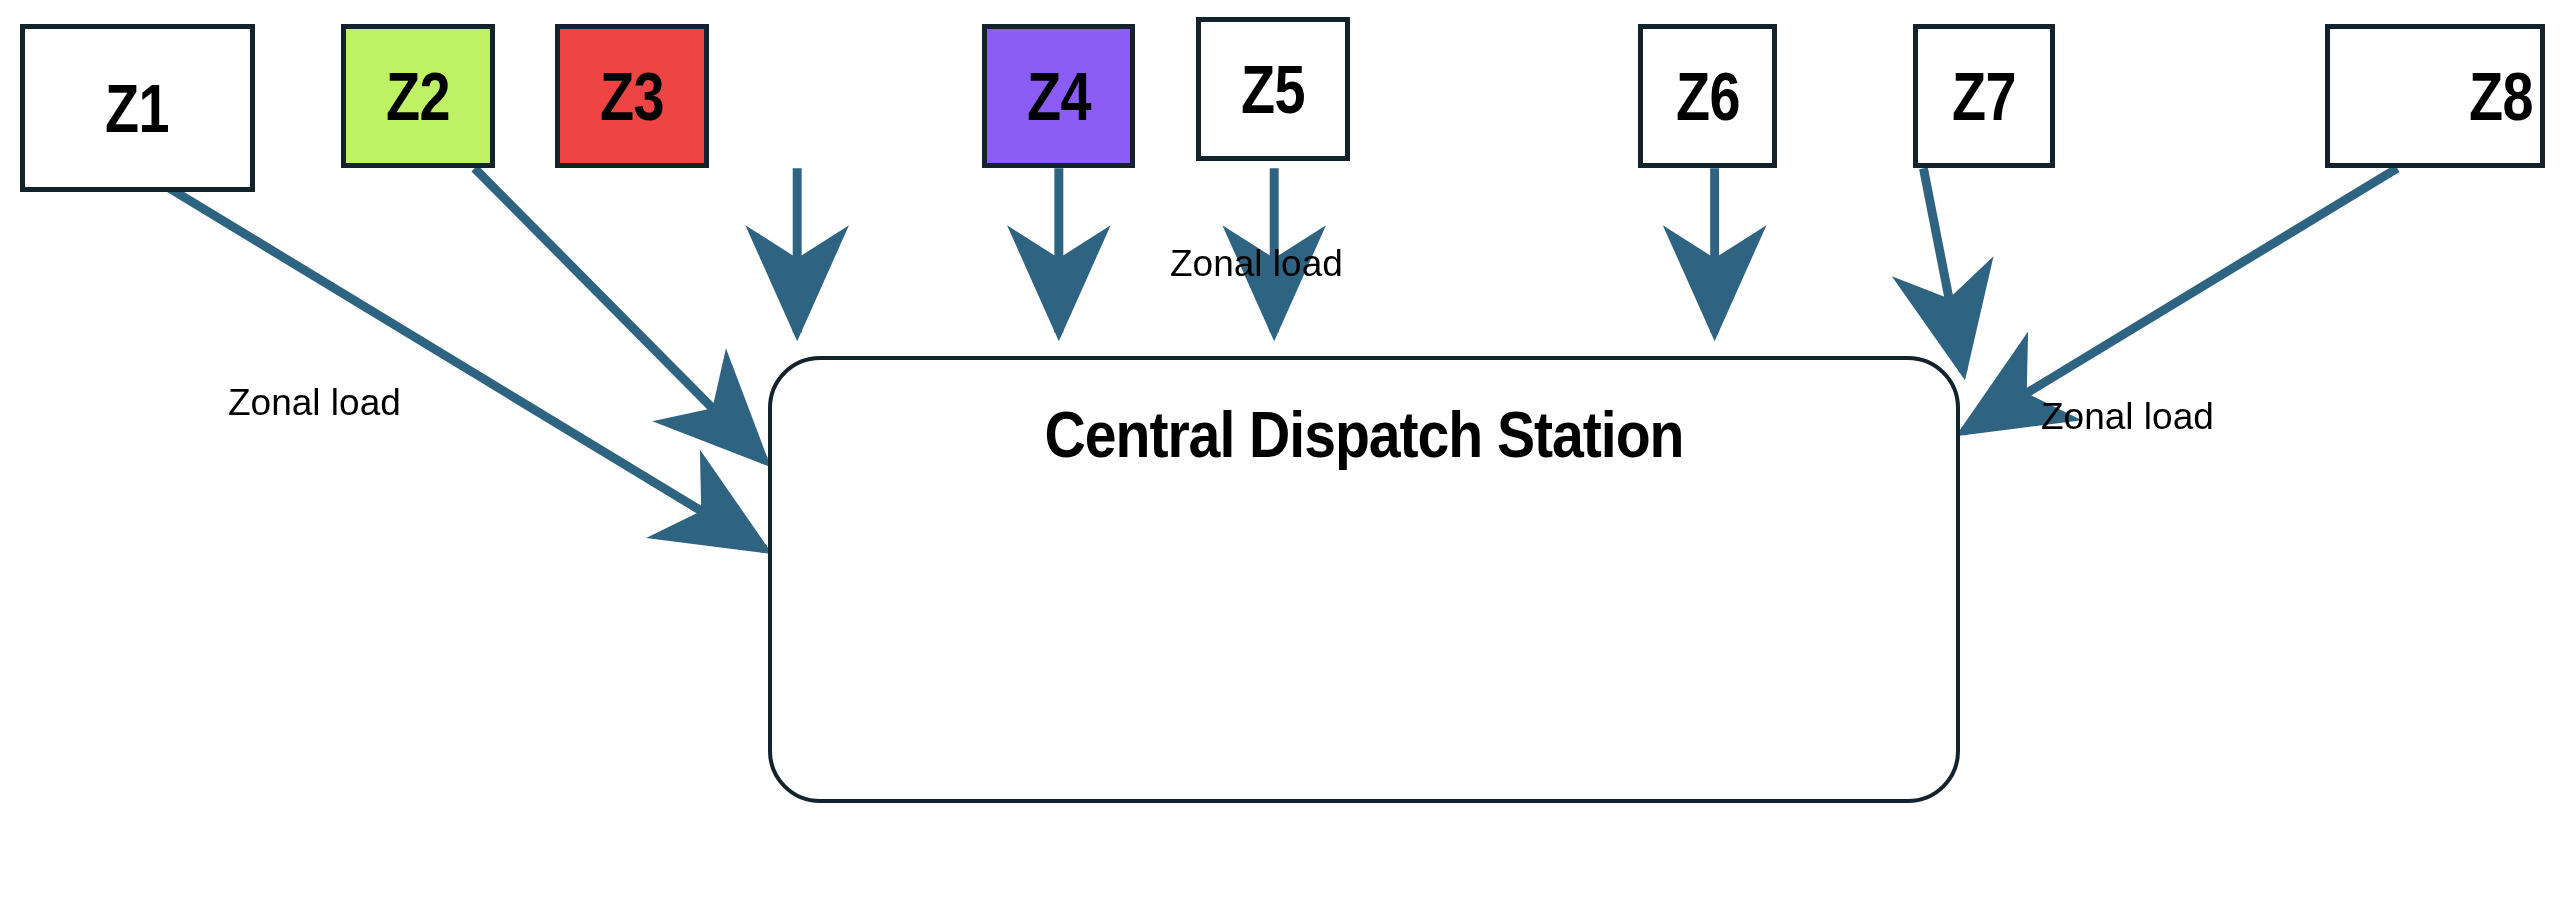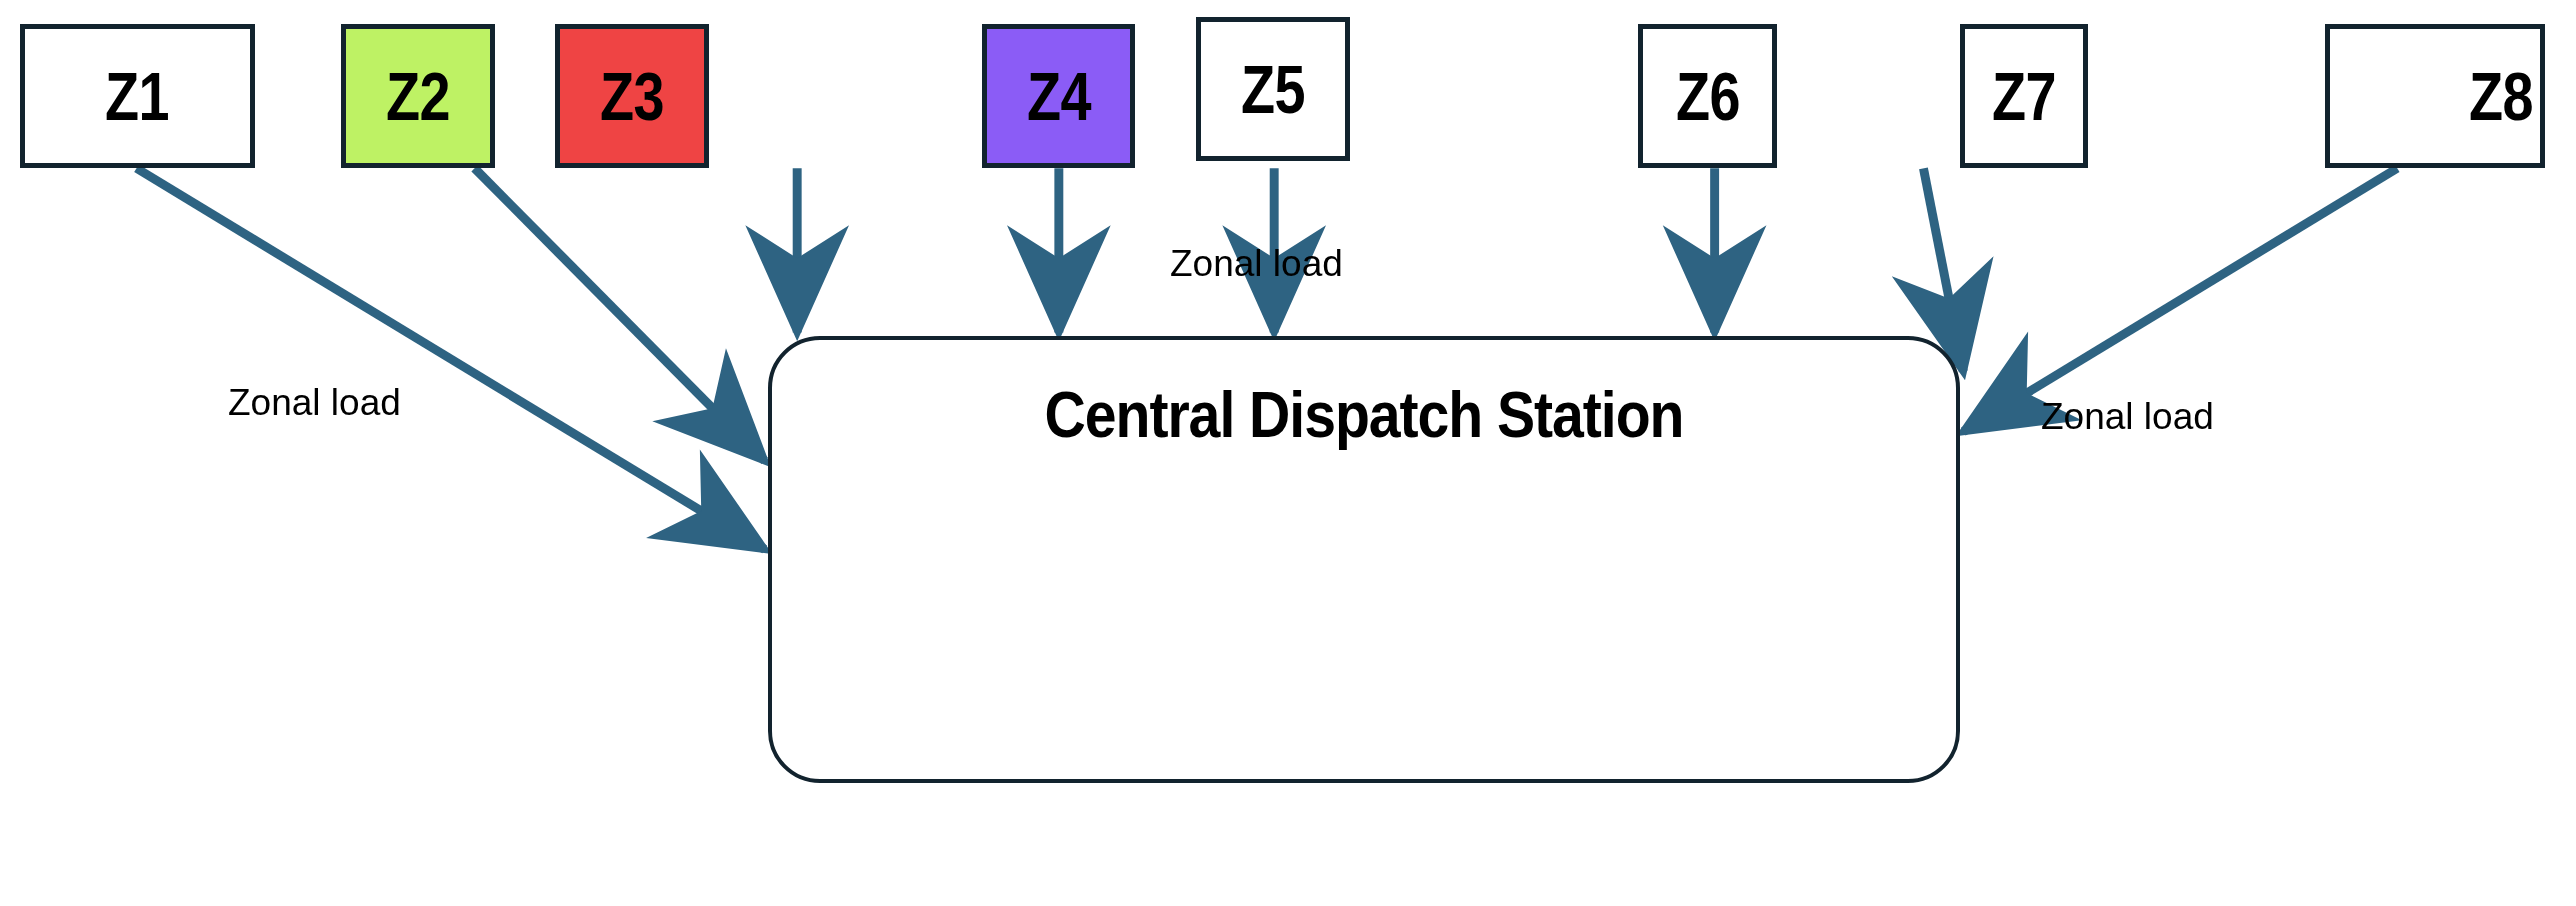--- a/index.html
+++ b/index.html
@@ -43,20 +43,21 @@
     transform: scaleX(0.82);
     transform-origin: center;
     white-space: nowrap;
   }
   #hub {
     position: absolute;
     box-sizing: border-box;
     background: #ffffff;
     border: 4.1px solid #12232e;
     border-radius: 52px;
+    margin-top: 20px;
   }
   #hub-title {
     position: absolute;
     left: 0;
     right: 0;
     top: 42px;
     text-align: center;
     font-family: "Liberation Sans", "DejaVu Sans", sans-serif;
     font-weight: 700;
     font-size: 65px;
@@ -94,39 +95,39 @@
         <line x1="981" y1="207" x2="981" y2="409"></line>
         <line x1="1303" y1="207" x2="1303" y2="409"></line>
         <line x1="1568" y1="207" x2="1568" y2="409"></line>
         <line x1="2110" y1="207" x2="2110" y2="409"></line>
         <line x1="2367" y1="207" x2="2416" y2="457"></line>
         <line x1="2950" y1="207" x2="2416" y2="531"></line>
       </g>
   </svg>
 
   <div id="nodes">
-      <div class="zone-node" style="left: 19.5px; top: 23.6px; width: 235px; height: 144px; border-color: rgb(18, 35, 46); background: rgb(255, 255, 255);">
+      <div class="zone-node" style="left: 19.5px; top: 23.6px; width: 235px; height: 168px; border-color: rgb(18, 35, 46); background: rgb(255, 255, 255);">
         <div class="zone-label" style="color: rgb(0, 0, 0);">Z1</div>
       </div>
       <div class="zone-node" style="left: 341px; top: 23.6px; width: 154px; height: 144px; border-color: rgb(18, 35, 46); background: #bef264;">
         <div class="zone-label" style="color: rgb(0, 0, 0);">Z2</div>
       </div>
       <div class="zone-node" style="left: 555px; top: 23.6px; width: 154px; height: 144px; border-color: rgb(18, 35, 46); background: #ef4444;">
         <div class="zone-label" style="color: rgb(0, 0, 0);">Z3</div>
       </div>
       <div class="zone-node" style="left: 982px; top: 23.6px; width: 153px; height: 144px; border-color: rgb(18, 35, 46); background: #8b5cf6;">
         <div class="zone-label" style="color: rgb(0, 0, 0);">Z4</div>
       </div>
       <div class="zone-node" style="left: 1196px; top: 17px; width: 154px; height: 144px; border-color: rgb(18, 35, 46); background: rgb(255, 255, 255);">
         <div class="zone-label" style="color: rgb(0, 0, 0);">Z5</div>
       </div>
       <div class="zone-node" style="left: 1638px; top: 23.6px; width: 139px; height: 144px; border-color: rgb(18, 35, 46); background: rgb(255, 255, 255);">
         <div class="zone-label" style="color: rgb(0, 0, 0);">Z6</div>
       </div>
-      <div class="zone-node" style="left: 1960px; top: 23.6px; width: 128px; height: 144px; border-color: rgb(18, 35, 46); background: rgb(255, 255, 255);">
+      <div class="zone-node" style="left: 1913px; top: 23.6px; width: 142px; height: 144px; border-color: rgb(18, 35, 46); background: rgb(255, 255, 255);">
         <div class="zone-label" style="color: rgb(0, 0, 0);">Z7</div>
       </div>
       <div class="zone-node" style="left: 2325px; top: 23.6px; width: 220px; height: 144px; border-color: rgb(18, 35, 46); background: rgb(255, 255, 255); justify-content: flex-end;">
         <div class="zone-label" style="color: rgb(0, 0, 0);">Z8</div>
       </div>
     </div>
 
   <div id="hub" style="left: 768px; top: 336px; width: 1192px; height: 447px; border-color: rgb(18, 35, 46); background: rgb(255, 255, 255);">
     <div id="hub-title">Central Dispatch Station</div>
   </div>

